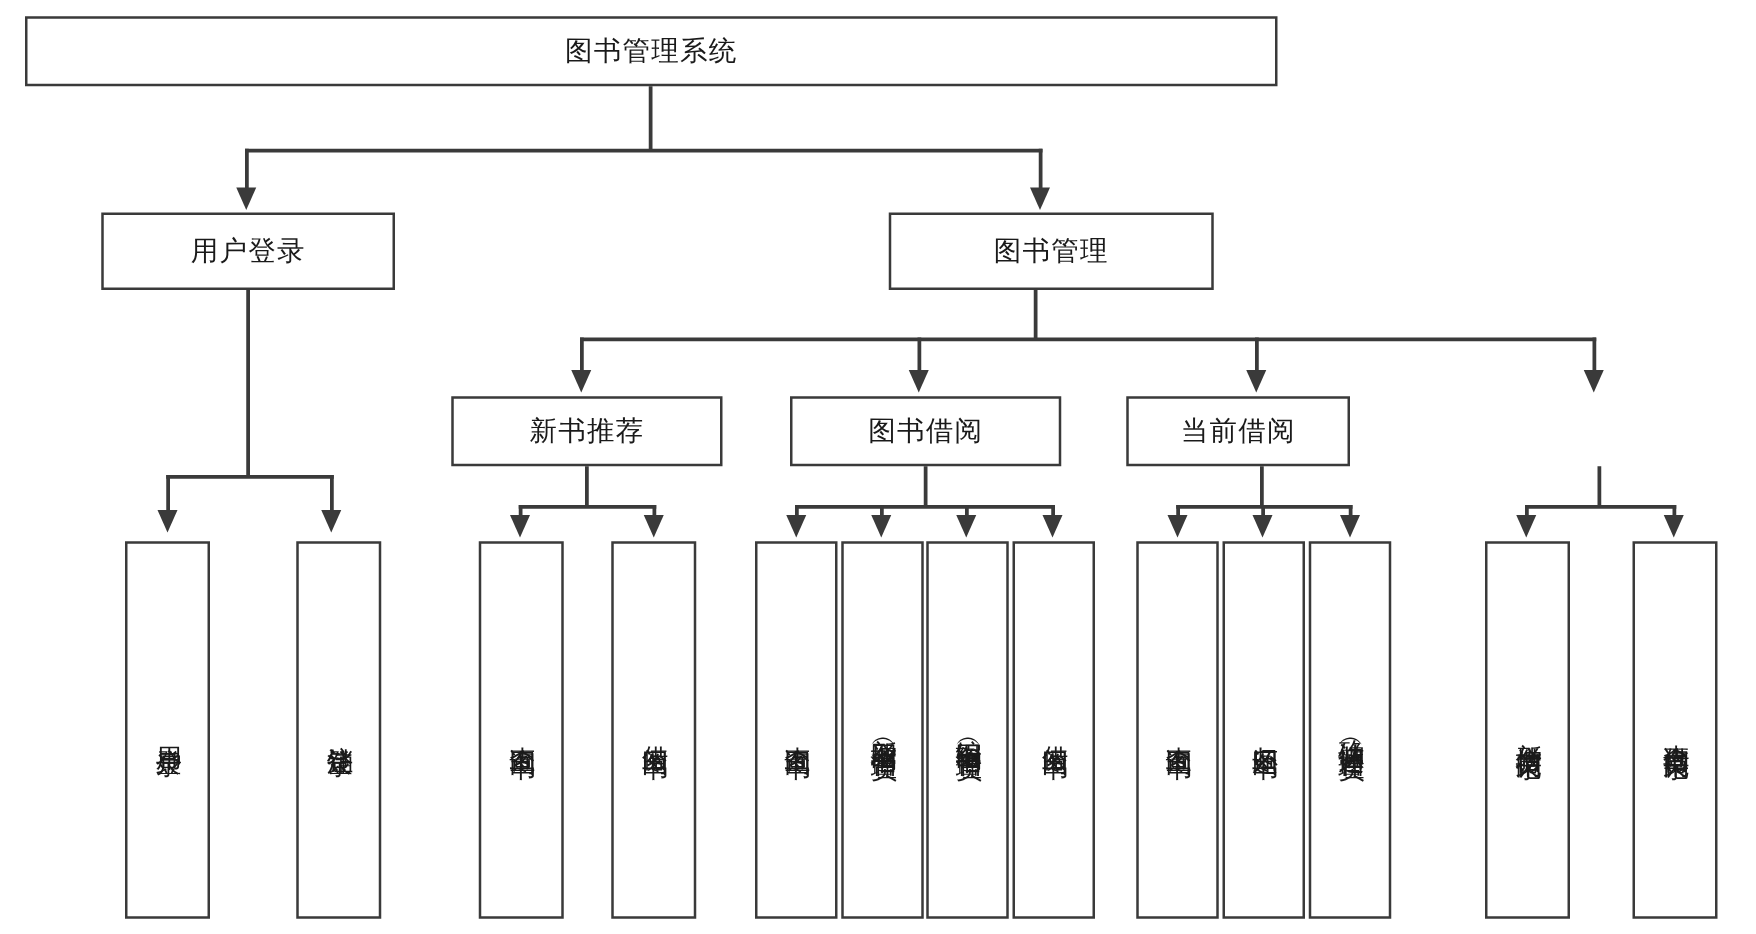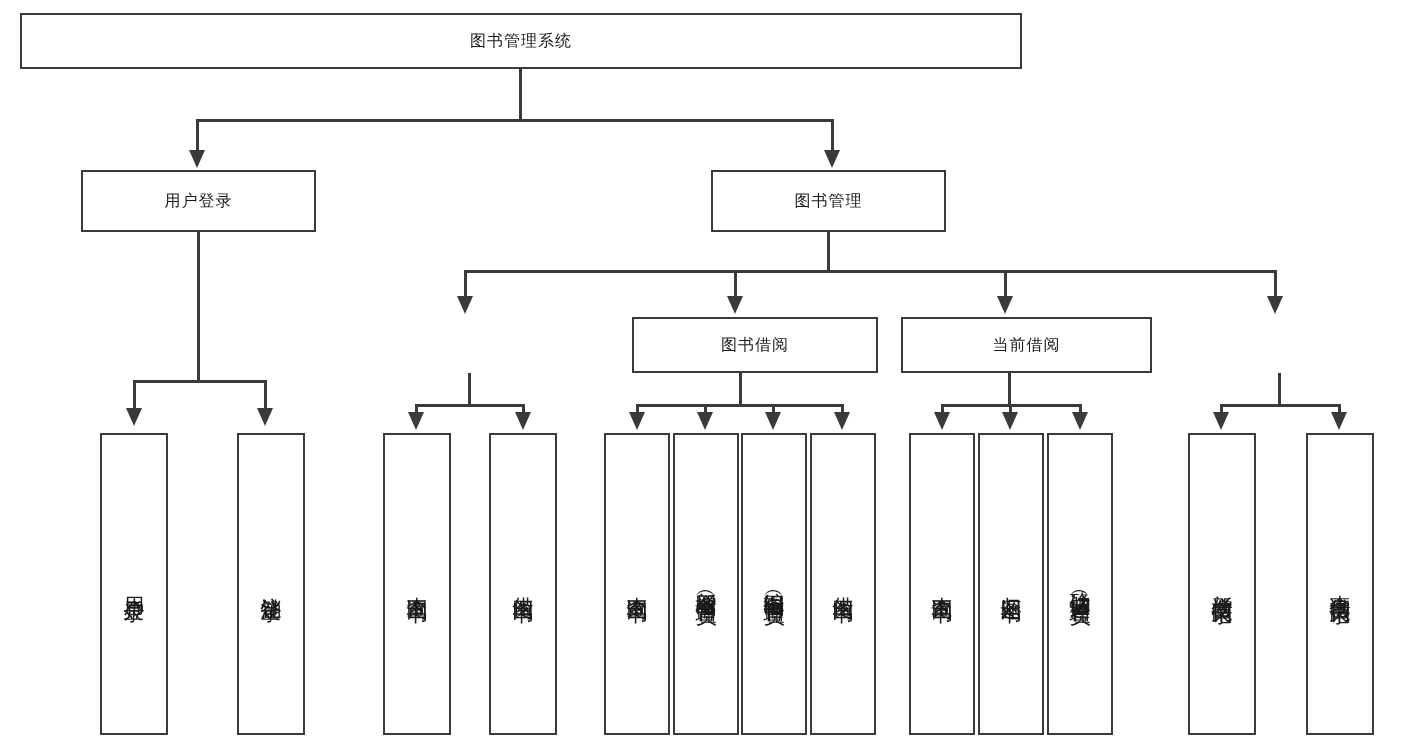--- a/index.html
+++ b/index.html
@@ -19,21 +19,21 @@
     position: absolute;
     box-sizing: border-box;
     background: #ffffff;
     border: 2px solid #3a3a3a;
     display: flex;
     align-items: center;
     justify-content: center;
     color: #1a1a1a;
   }
   .node.h {
-    font-size: 16px;
+    font-size: 22px;
     letter-spacing: 1px;
   }
   .node.v {
     font-size: 21px;
     writing-mode: vertical-rl;
     text-orientation: upright;
     letter-spacing: 2px;
     line-height: 1.05;
     padding: 4px 0;
     white-space: nowrap;
@@ -84,21 +84,21 @@
 
   <div class="ln vt" style="left:196px; top:119px; width:3px; height:35px;"></div>
   <div class="arrow" style="left:189px; top:150px;"></div>
 
   <div class="ln vt" style="left:831px; top:119px; width:3px; height:35px;"></div>
   <div class="arrow" style="left:824px; top:150px;"></div>
 
   <div class="node h" style="left:81px; top:170px; width:235px; height:62px;">
     <span class="lbl">用户登录</span>
   </div>
-  <div class="node h" style="left:711px; top:170px; width:235px; height:62px;">
+  <div class="node h" style="left:711px; top:170px; width:260px; height:62px;">
     <span class="lbl">图书管理</span>
   </div>
 
   <div class="ln vt" style="left:197px; top:232px; width:3px; height:150px;"></div>
   <div class="ln hz" style="left:133px; top:380px; width:134px; height:3px;"></div>
   <div class="ln vt" style="left:133px; top:380px; width:3px; height:30px;"></div>
   <div class="arrow" style="left:126px; top:408px;"></div>
   <div class="ln vt" style="left:264px; top:380px; width:3px; height:30px;"></div>
   <div class="arrow" style="left:257px; top:408px;"></div>
 
@@ -106,24 +106,27 @@
   <div class="ln hz" style="left:464px; top:270px; width:813px; height:3px;"></div>
   <div class="ln vt" style="left:464px; top:270px; width:3px; height:28px;"></div>
   <div class="arrow" style="left:457px; top:296px;"></div>
   <div class="ln vt" style="left:734px; top:270px; width:3px; height:28px;"></div>
   <div class="arrow" style="left:727px; top:296px;"></div>
   <div class="ln vt" style="left:1004px; top:270px; width:3px; height:28px;"></div>
   <div class="arrow" style="left:997px; top:296px;"></div>
   <div class="ln vt" style="left:1274px; top:270px; width:3px; height:28px;"></div>
   <div class="arrow" style="left:1267px; top:296px;"></div>
 
-  <div class="node h" style="left:632px; top:317px; width:246px; height:56px;">
+  <div class="node h" style="left:361px; top:317px; width:217px; height:56px;">
+    <span class="lbl">新书推荐</span>
+  </div>
+  <div class="node h" style="left:632px; top:317px; width:217px; height:56px;">
     <span class="lbl">图书借阅</span>
   </div>
-  <div class="node h" style="left:901px; top:317px; width:251px; height:56px;">
+  <div class="node h" style="left:901px; top:317px; width:179px; height:56px;">
     <span class="lbl">当前借阅</span>
   </div>
 
   <div class="ln vt" style="left:468px; top:373px; width:3px; height:33px;"></div>
   <div class="ln hz" style="left:415px; top:404px; width:110px; height:3px;"></div>
   <div class="ln vt" style="left:415px; top:404px; width:3px; height:10px;"></div>
   <div class="arrow" style="left:408px; top:412px;"></div>
   <div class="ln vt" style="left:522px; top:404px; width:3px; height:10px;"></div>
   <div class="arrow" style="left:515px; top:412px;"></div>
 

